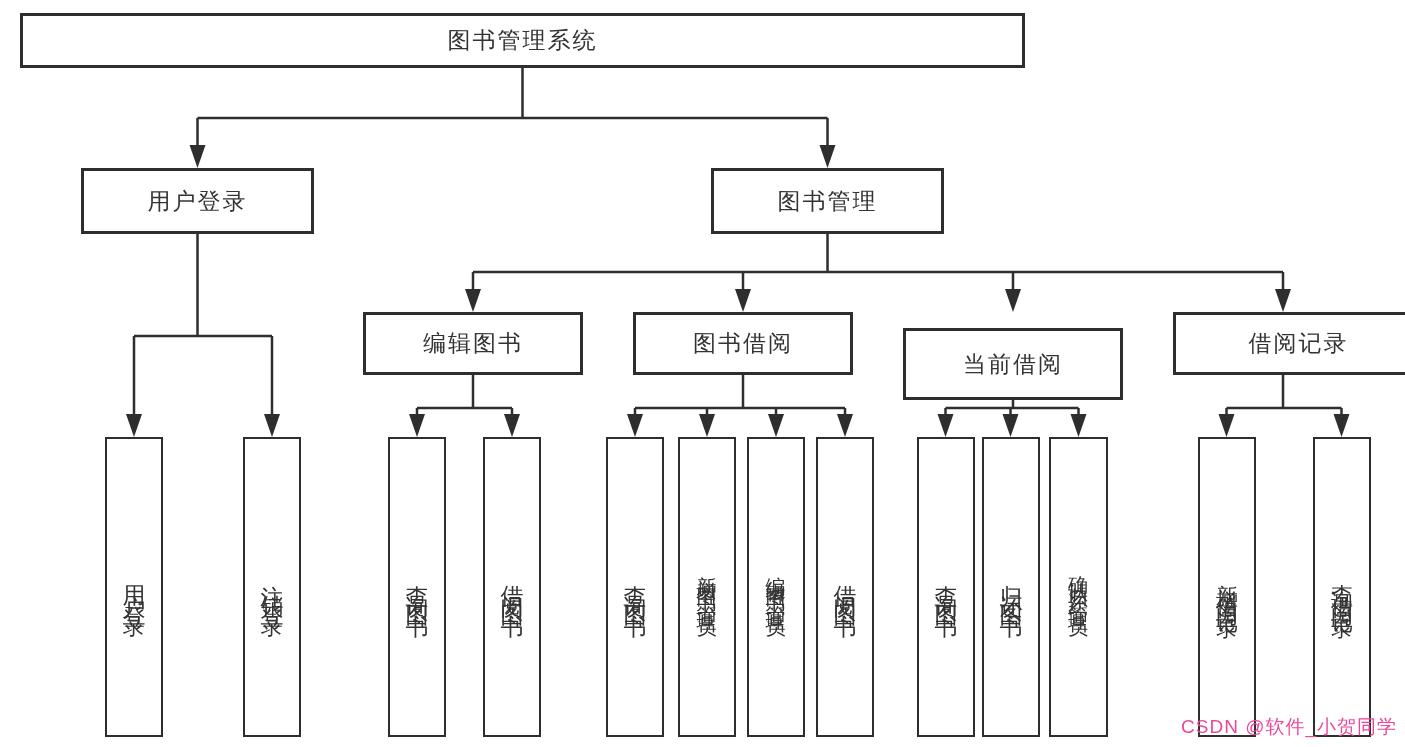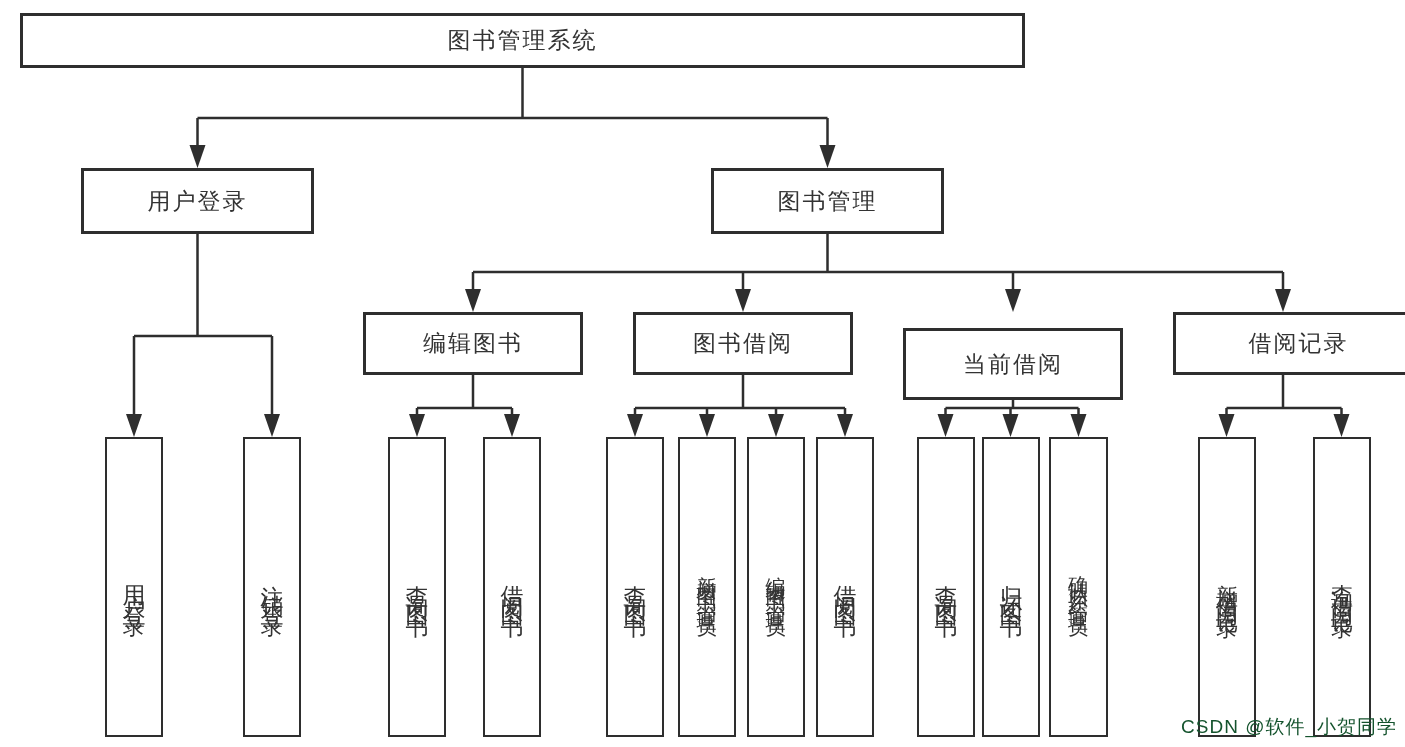--- a/index.html
+++ b/index.html
@@ -34,21 +34,21 @@
     letter-spacing: 10px;
     line-height: 1;
   }
   .vtext.s6 { font-size: 22px; letter-spacing: 7px; }
   .vtext.s9 { font-size: 20px; letter-spacing: 6px; }
   #watermark {
     position: absolute;
     right: 8px;
     bottom: 7px;
     font-size: 19px;
-    color: #14532d;
+    color: #ec4899;
     z-index: 3;
     white-space: nowrap;
     letter-spacing: 1px;
   }
 </style>
 </head>
 <body>
 
 <div id="canvas">
 

